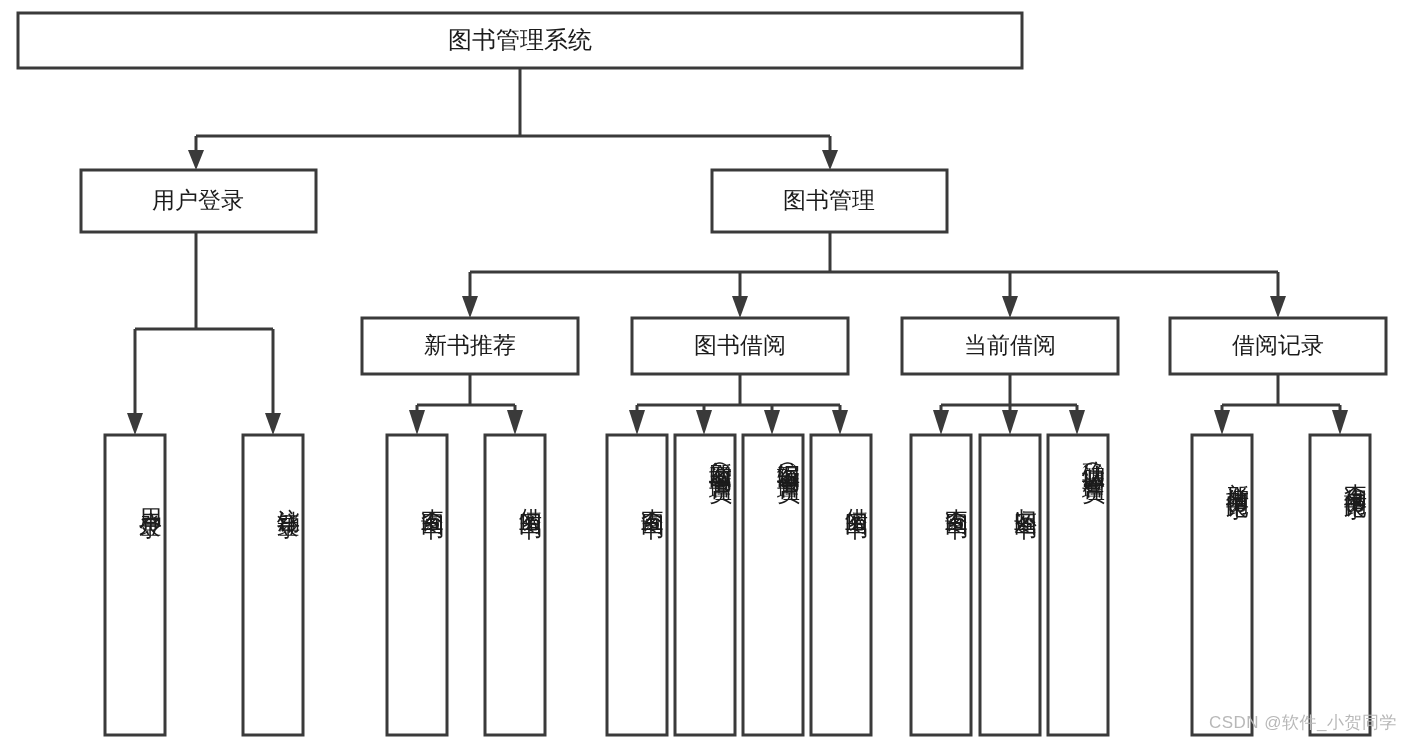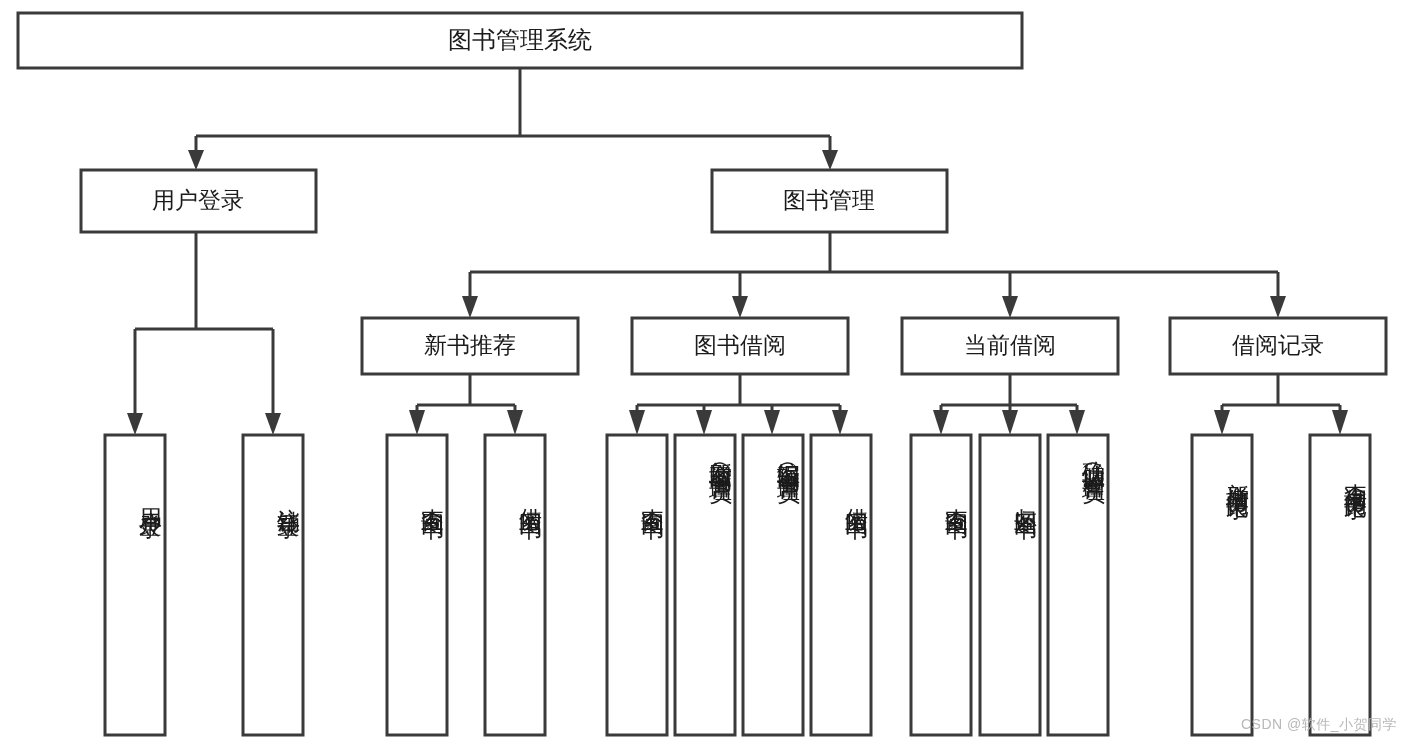--- a/index.html
+++ b/index.html
@@ -69,21 +69,21 @@
     letter-spacing: 3px;
     text-align: center;
     white-space: nowrap;
     pointer-events: none;
   }
   .watermark {
     position: absolute;
     right: 8px;
     bottom: 4px;
     font-family: "Liberation Sans", "DejaVu Sans", sans-serif;
-    font-size: 14px;
+    font-size: 17px;
     color: #b8b8b8;
     letter-spacing: 0.5px;
     user-select: none;
   }
 </style>
 </head>
 <body>
 
 <div id="diagram-root">
 

